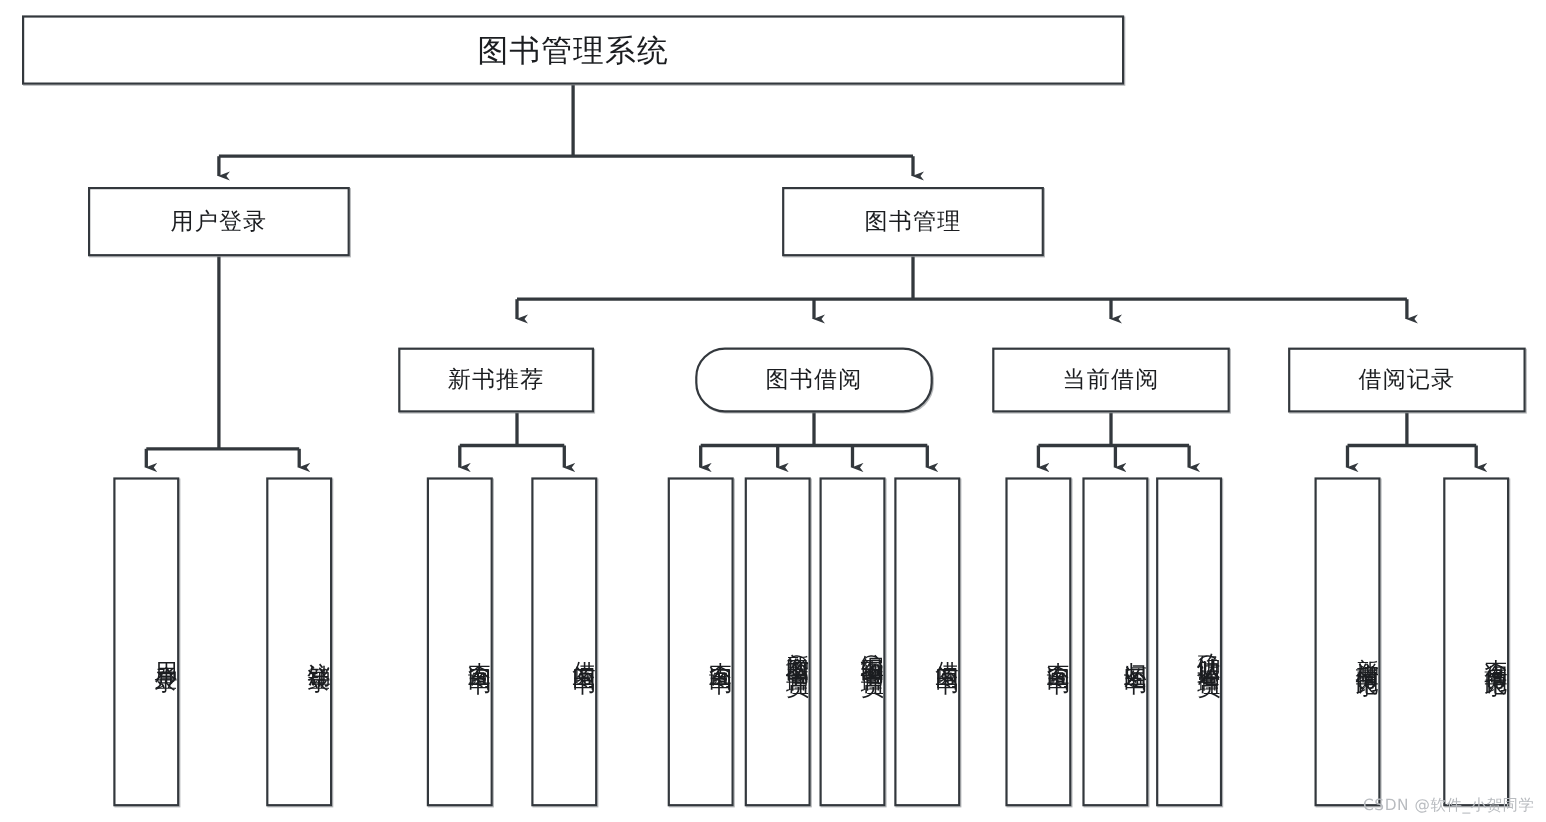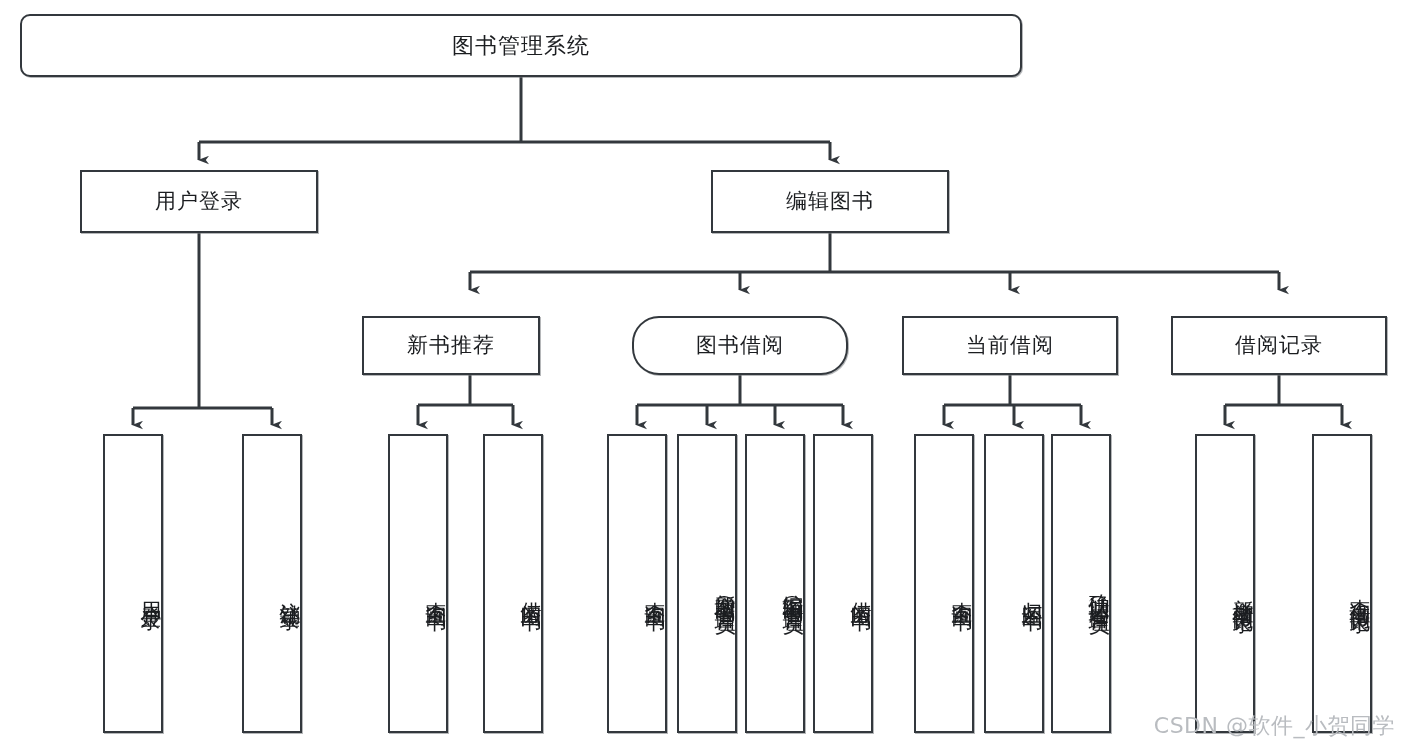--- a/index.html
+++ b/index.html
@@ -22,42 +22,42 @@
     display:flex;
     align-items:center;
     justify-content:center;
     color:#1b1d20;
     line-height:1.18;
   }
   .node.horiz{
     font-size:21px;
     letter-spacing:1px;
   }
-  .node.root{font-size:22px;border-radius:10px;}
+  .node.root{font-size:28px;}
   .node.vert{
     font-size:21px;
     writing-mode:vertical-rl;
     text-orientation:upright;
     align-items:flex-start;
     justify-content:center;
     padding-top:14px;
     letter-spacing:3px;
   }
   .node.vert > .vtext{
     writing-mode:vertical-rl;
     text-orientation:upright;
     white-space:normal;
     line-height:1.0;
   }
 
   #watermark{
     position:absolute;
     right:10px;
     bottom:6px;
-    font-size:22px;
+    font-size:14px;
     color:#b9bcc0;
     letter-spacing:0.5px;
     white-space:nowrap;
     pointer-events:none;
   }
 </style>
 </head>
 <body>
 
 <div id="canvas">
@@ -115,21 +115,21 @@
   </svg>
 
   <div class="node horiz root" style="left:20px;top:14px;width:1002px;height:63px;">
     <span>图书管理系统</span>
   </div>
 
   <div class="node horiz" style="left:80px;top:170px;width:238px;height:63px;">
     <span>用户登录</span>
   </div>
   <div class="node horiz" style="left:711px;top:170px;width:238px;height:63px;">
-    <span>编辑图书</span>
+    <span>图书管理</span>
   </div>
 
   <div class="node horiz" style="left:362px;top:316px;width:178px;height:59px;">
     <span>新书推荐</span>
   </div>
   <div class="node horiz" style="left:632px;top:316px;width:216px;height:59px;border-radius:27px;">
     <span>图书借阅</span>
   </div>
   <div class="node horiz" style="left:902px;top:316px;width:216px;height:59px;">
     <span>当前借阅</span>

